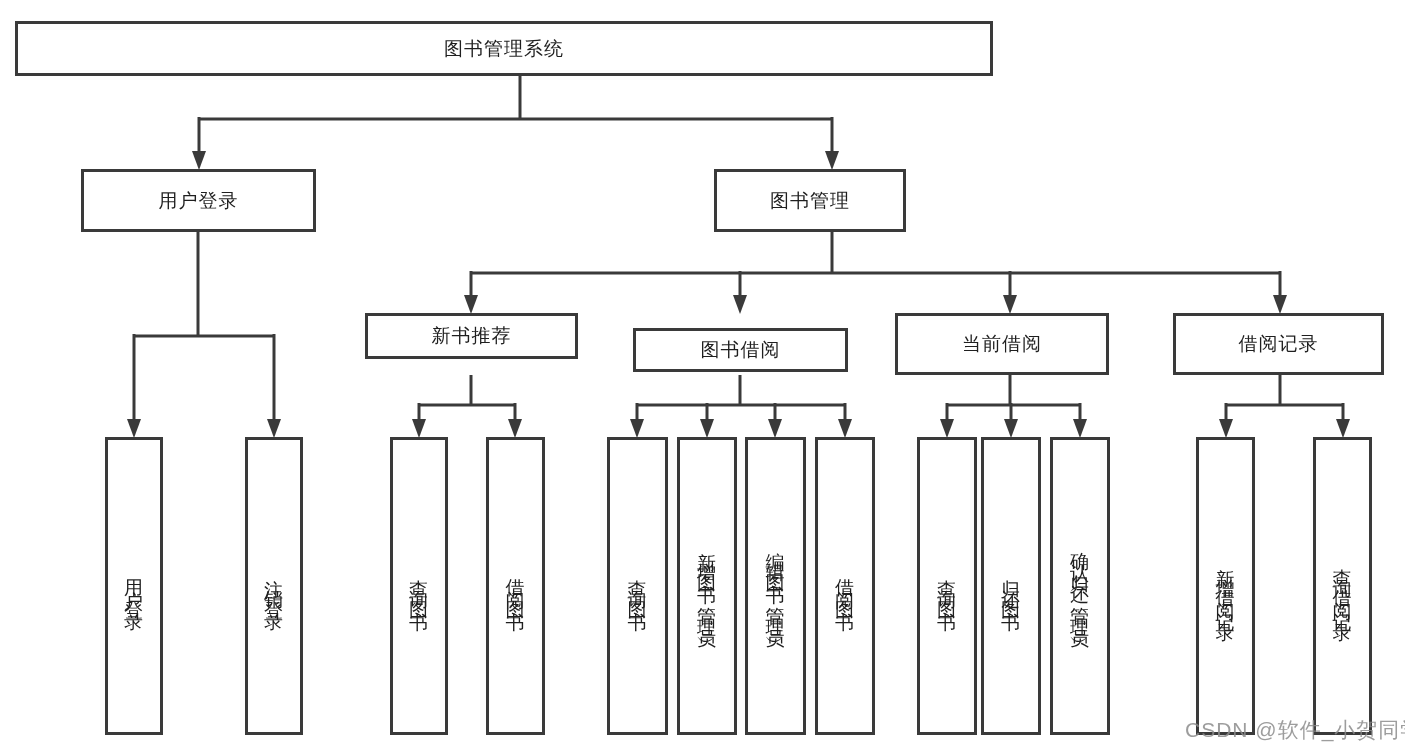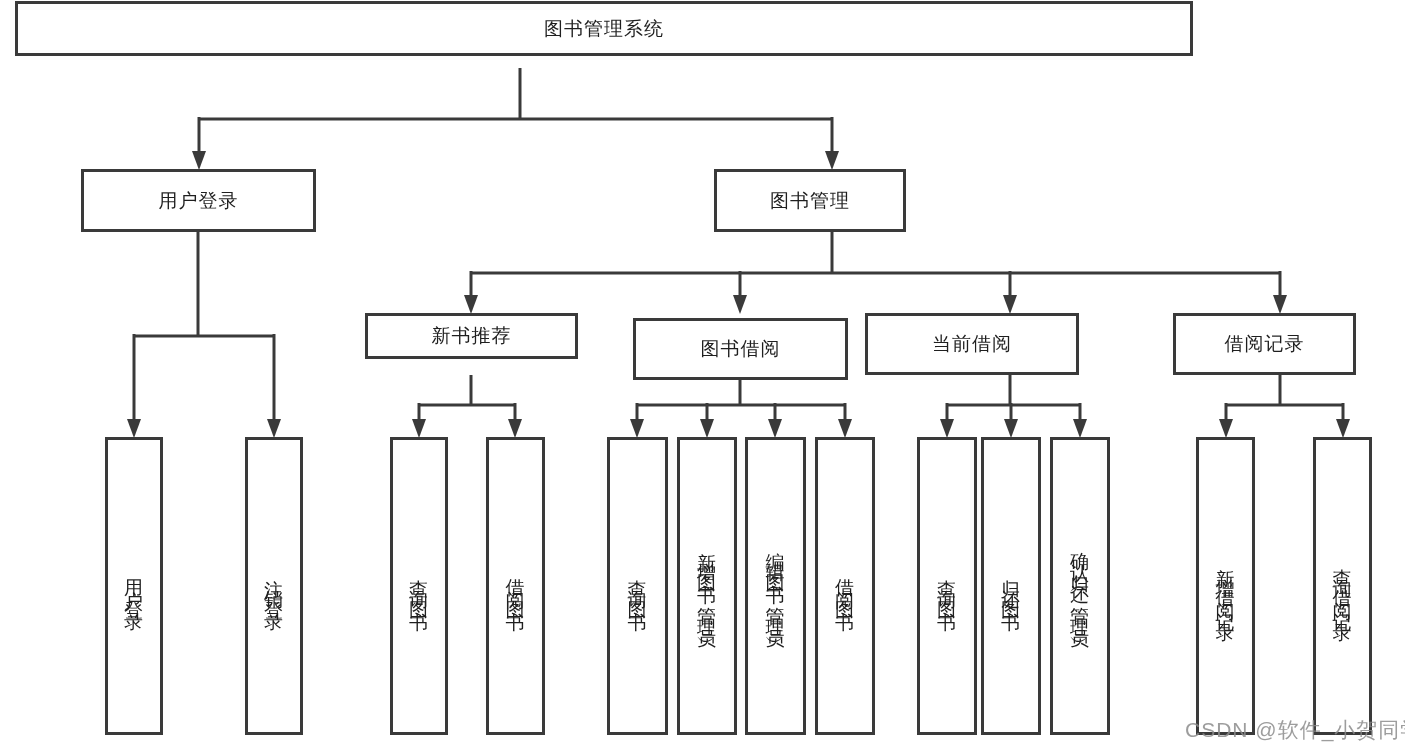--- a/index.html
+++ b/index.html
@@ -114,29 +114,29 @@
       <polygon points="768,419 782,419 775,438"></polygon>
       <polygon points="838,419 852,419 845,438"></polygon>
       <polygon points="940,419 954,419 947,438"></polygon>
       <polygon points="1004,419 1018,419 1011,438"></polygon>
       <polygon points="1073,419 1087,419 1080,438"></polygon>
       <polygon points="1219,419 1233,419 1226,438"></polygon>
       <polygon points="1336,419 1350,419 1343,438"></polygon>
     </g>
   </svg>
 
-  <div class="node hnode" style="left:15px;top:1px;width:1178px;height:55px;">图书管理系统</div>
+  <div class="node hnode" style="left:15px;top:21px;width:978px;height:55px;">图书管理系统</div>
 
   <div class="node hnode" style="left:81px;top:169px;width:235px;height:63px;">用户登录</div>
   <div class="node hnode" style="left:714px;top:169px;width:192px;height:63px;">图书管理</div>
 
   <div class="node hnode" style="left:365px;top:313px;width:213px;height:46px;">新书推荐</div>
-  <div class="node hnode" style="left:633px;top:318px;width:215px;height:62px;">图书借阅</div>
-  <div class="node hnode" style="left:865px;top:313px;width:214px;height:62px;">当前借阅</div>
-  <div class="node hnode" style="left:1173px;top:313px;width:183px;height:62px;">借阅记录</div>
+  <div class="node hnode" style="left:633px;top:328px;width:215px;height:44px;">图书借阅</div>
+  <div class="node hnode" style="left:895px;top:313px;width:214px;height:62px;">当前借阅</div>
+  <div class="node hnode" style="left:1173px;top:313px;width:211px;height:62px;">借阅记录</div>
 
   <div class="node vnode" style="left:105px;width:58px;">用户登录</div>
   <div class="node vnode" style="left:245px;width:58px;">注销登录</div>
 
   <div class="node vnode" style="left:390px;width:58px;">查询图书</div>
   <div class="node vnode" style="left:486px;width:59px;">借阅图书</div>
 
   <div class="node vnode" style="left:607px;width:61px;">查询图书</div>
   <div class="node vnode" style="left:677px;width:60px;">新增图书（管理员）</div>
   <div class="node vnode" style="left:745px;width:61px;">编辑图书（管理员）</div>

